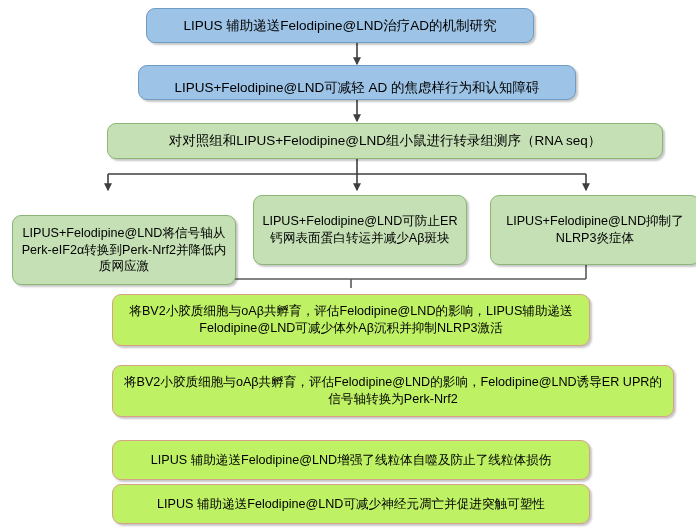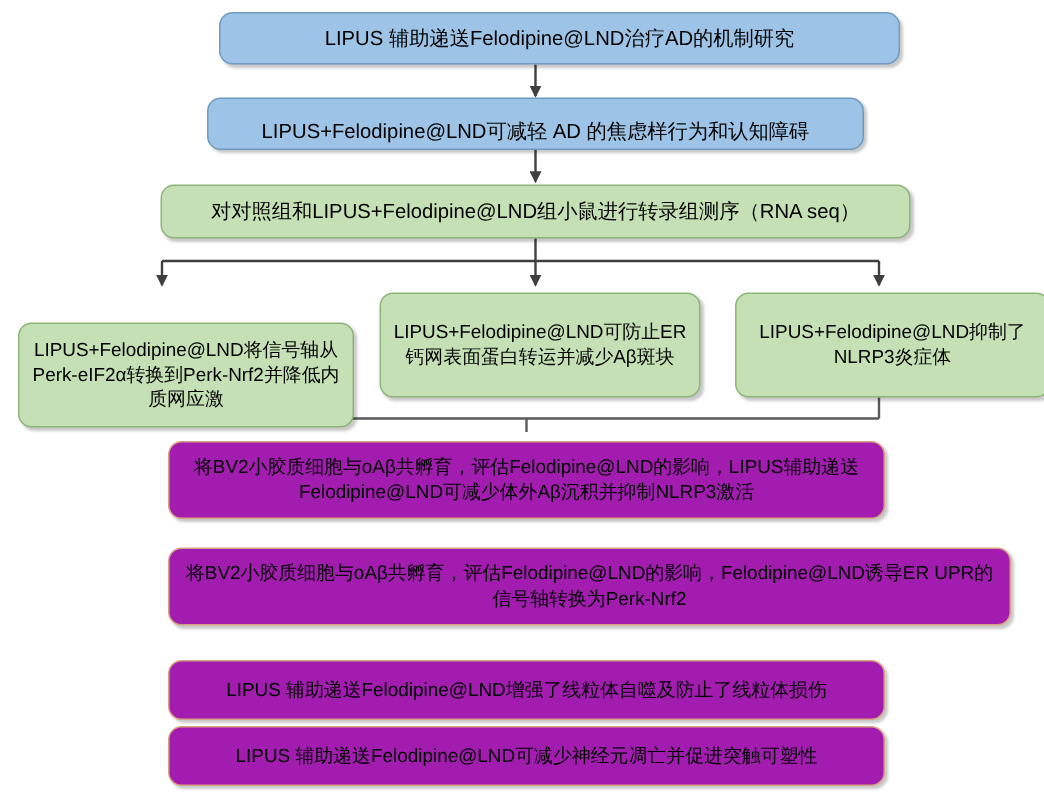--- a/index.html
+++ b/index.html
@@ -10,21 +10,21 @@
 
   .node{position:absolute;box-sizing:border-box;border-radius:9px;
         display:flex;align-items:center;justify-content:center;
         text-align:center;line-height:1.32;
         box-shadow:2px 2px 2px rgba(0,0,0,0.22);
         padding:2px 8px;}
   .node span{display:block;width:100%;}
 
   .blue{background:#9dc3e6;border:1px solid #6f9cc4;color:#000;font-size:13.5px;}
   .green{background:#c5e0b4;border:1px solid #8cb576;color:#000;font-size:13.5px;}
-  .peach{background:#a21caf;border:1px solid #d9a183;color:#000;font-size:13.5px;}
+  .peach{background:#bef264;border:1px solid #d9a183;color:#000;font-size:13.5px;}
   .small{font-size:12.6px;}
 </style>
 </head>
 <body>
 
 <div id="canvas">
 
   <svg class="lines" viewBox="0 0 696 530" xmlns="http://www.w3.org/2000/svg">
     <defs>
       <marker id="arrow" viewBox="0 0 10 10" refX="8.5" refY="5" markerWidth="5" markerHeight="5" orient="auto-start-reverse">
@@ -41,29 +41,29 @@
     <path d="M 108 174 L 108 190" stroke="#3f3f3f" stroke-width="1.6" fill="none" marker-end="url(#arrow)"></path>
     <path d="M 357 174 L 357 190" stroke="#3f3f3f" stroke-width="1.6" fill="none" marker-end="url(#arrow)"></path>
     <path d="M 586 174 L 586 190" stroke="#3f3f3f" stroke-width="1.6" fill="none" marker-end="url(#arrow)"></path>
 
     <path d="M 108 265 L 108 279" stroke="#5a5a5a" stroke-width="1.6" fill="none"></path>
     <path d="M 586 265 L 586 279" stroke="#5a5a5a" stroke-width="1.6" fill="none"></path>
     <path d="M 108 279 L 586 279" stroke="#5a5a5a" stroke-width="1.6" fill="none"></path>
     <path d="M 351 279 L 351 288" stroke="#5a5a5a" stroke-width="1.6" fill="none"></path>
   </svg>
 
-  <div class="node blue" style="left:146px;top:8px;width:454px;height:35px;">
+  <div class="node blue" style="left:146px;top:8px;width:388px;height:35px;">
     <span>LIPUS 辅助递送Felodipine@LND治疗AD的机制研究</span>
   </div>
 
   <div class="node blue" style="left:138px;top:65px;width:438px;height:35px;align-items:flex-end;">
     <span>LIPUS+Felodipine@LND可减轻 AD 的焦虑样行为和认知障碍</span>
   </div>
 
-  <div class="node green" style="left:107px;top:123px;width:500px;height:36px;">
+  <div class="node green" style="left:107px;top:123px;width:556px;height:36px;">
     <span>对对照组和LIPUS+Felodipine@LND组小鼠进行转录组测序（RNA seq）</span>
   </div>
 
   <div class="node green small" style="left:12px;top:195px;width:224px;height:70px;margin-top:20px;">
     <span>LIPUS+Felodipine@LND将信号轴从Perk-eIF2α转换到Perk-Nrf2并降低内质网应激</span>
   </div>
 
   <div class="node green small" style="left:253px;top:195px;width:214px;height:70px;">
     <span>LIPUS+Felodipine@LND可防止ER钙网表面蛋白转运并减少Aβ斑块</span>
   </div>

